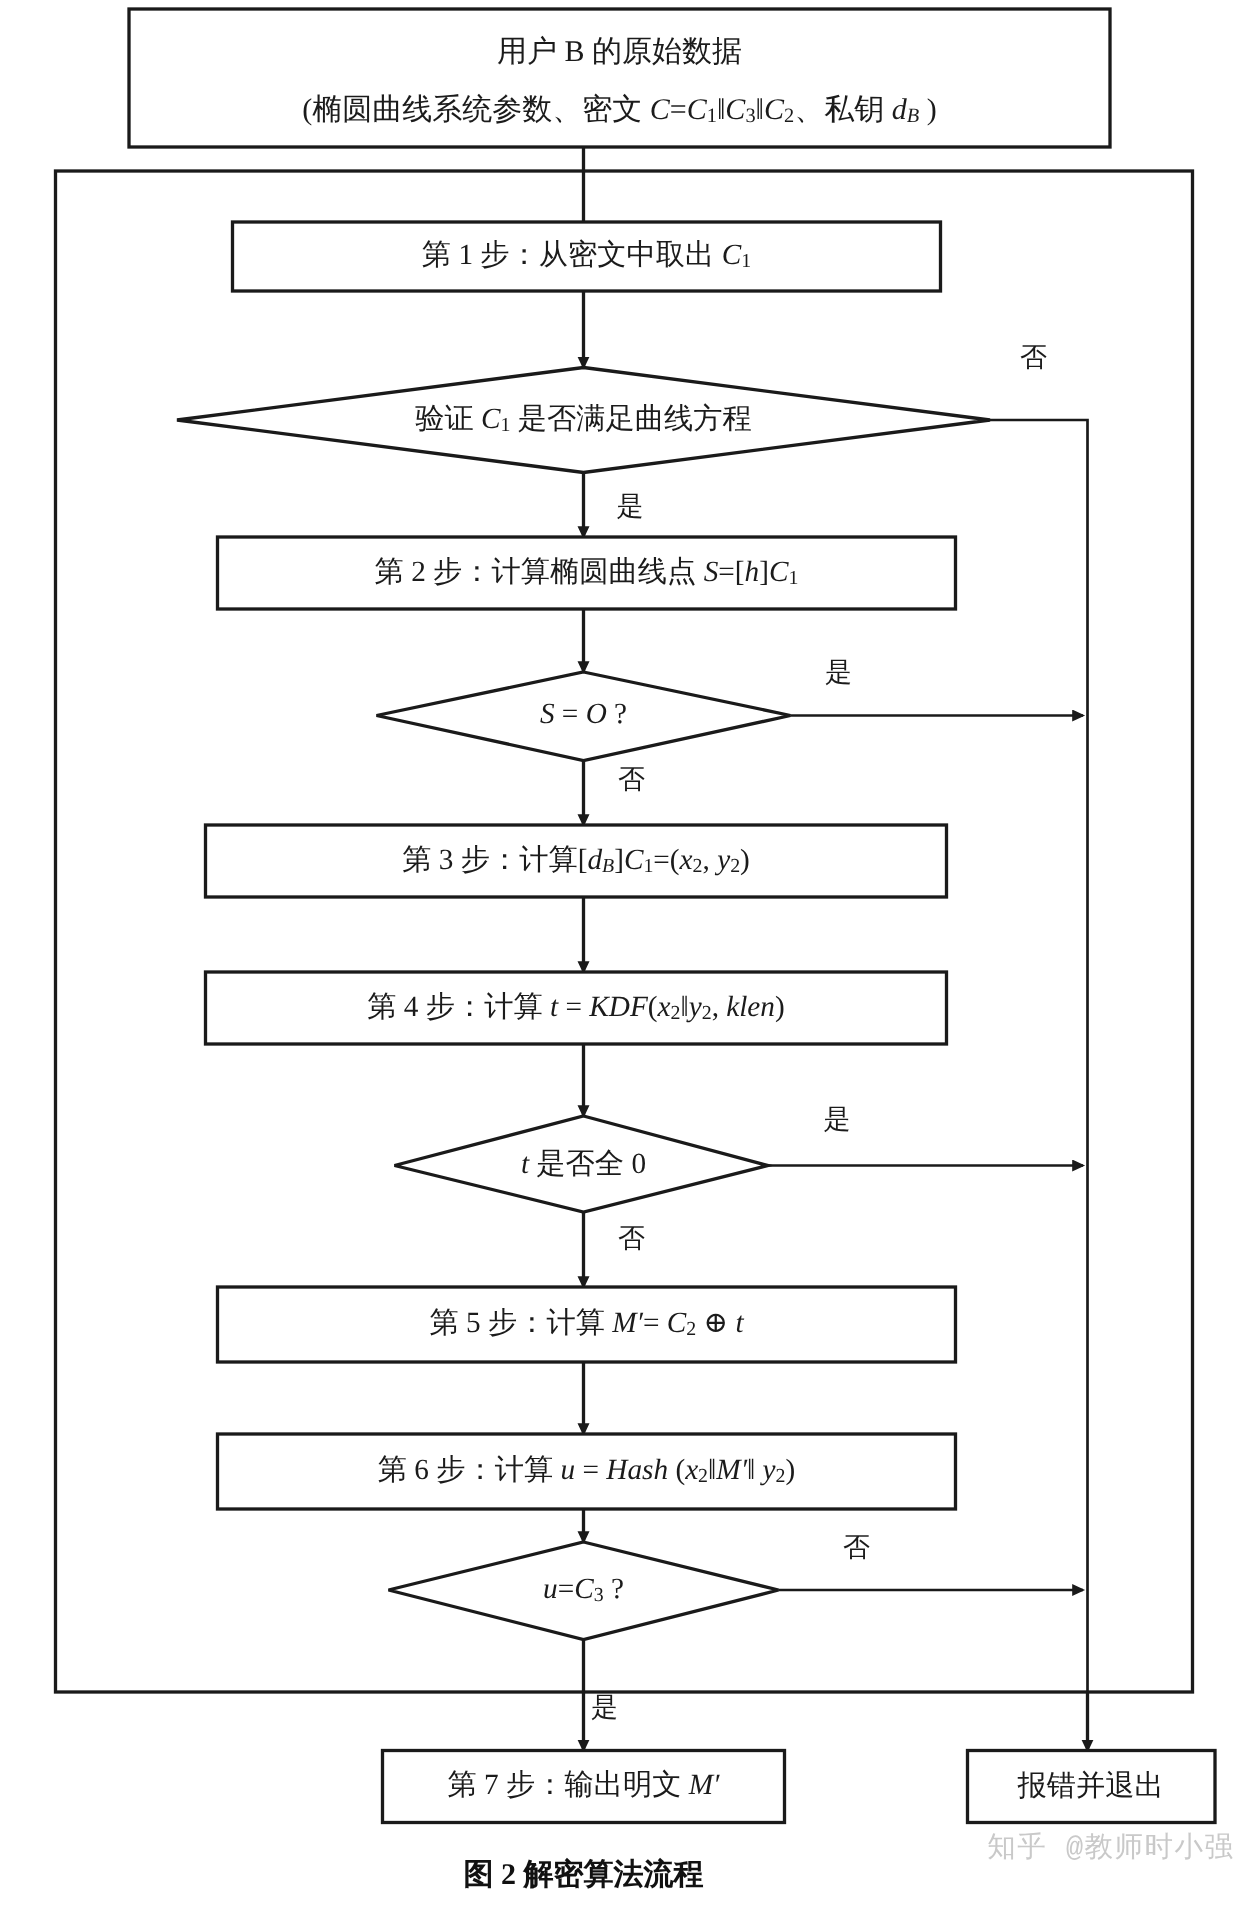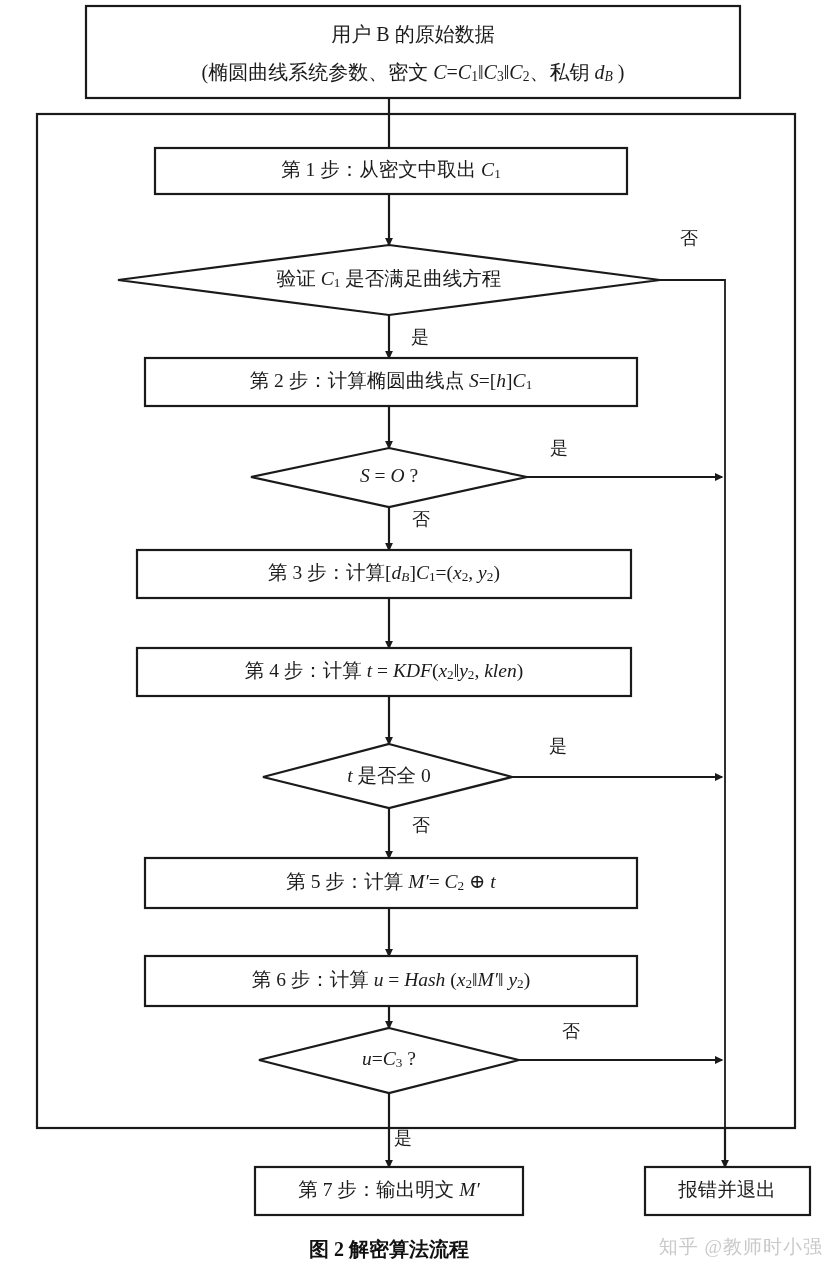--- a/index.html
+++ b/index.html
@@ -78,22 +78,22 @@
   .ital {
     font-style: italic;
   }
   .sub {
     font-size: 0.68em;
     baseline-shift: -25%;
   }
   .watermark {
     position: absolute;
     right: 16px;
-    bottom: 8px;
-    font-family: Liberation Serif, serif;
+    bottom: 24px;
+    font-family: Liberation Mono, monospace;
     font-size: 19px;
     color: #c9c9c9;
     letter-spacing: 1px;
     white-space: nowrap;
     user-select: none;
   }
 </style>
 </head>
 <body>
 

